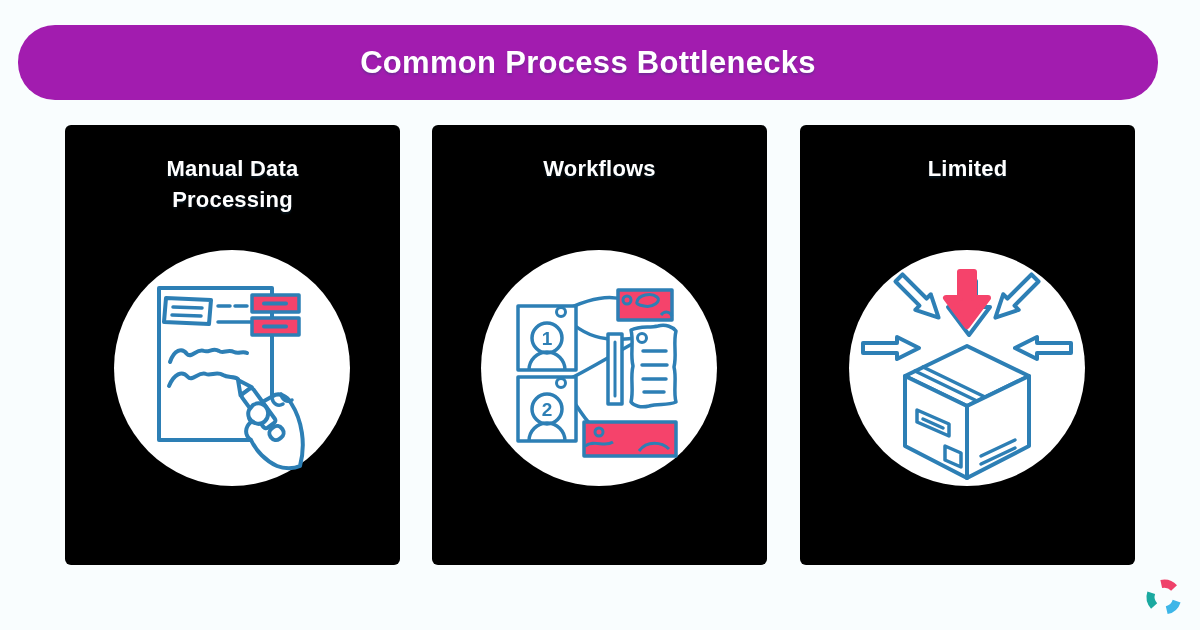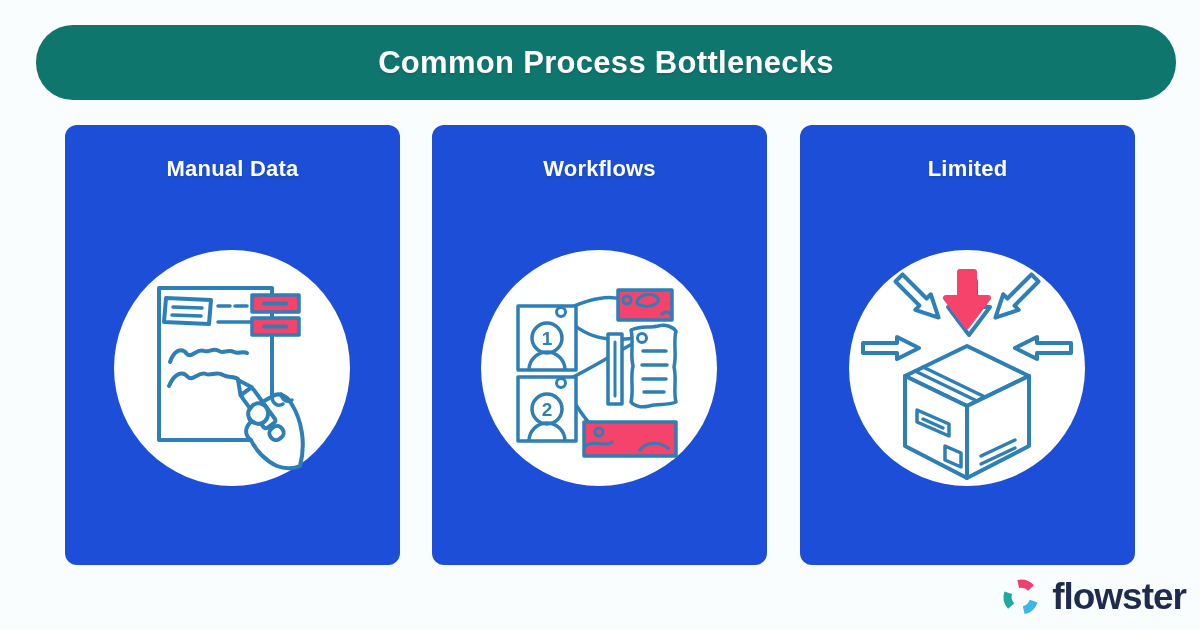--- a/index.html
+++ b/index.html
@@ -2,31 +2,31 @@
 <html><head>
 <meta charset="utf-8">
 <style>
   html,body{margin:0;padding:0;}
   body{
     width:1200px;height:630px;position:relative;overflow:hidden;
     background:#f9fdfe;
     font-family:"Liberation Sans",sans-serif;
   }
   .header-pill{
-    position:absolute;left:36px;top:25px;width:1140px;height:75px;
-    background:#0f766e;border-radius:37px;
+    position:absolute;left:18px;top:25px;width:1140px;height:75px;
+    background:#a21caf;border-radius:37px;
     display:flex;align-items:center;justify-content:center;
   }
   .header-pill h1{
     margin:0;color:#ffffff;font-size:31px;font-weight:bold;letter-spacing:.3px;
     text-shadow:0 2px 2px rgba(20,70,100,.30);
   }
   .card{
     position:absolute;top:125px;width:335px;height:440px;
-    background:#1d4ed8;border-radius:12px;
+    background:#000000;border-radius:6px;
   }
   .card.c1{left:65px}.card.c2{left:432px}.card.c3{left:800px}
   .card-title{
     padding-top:28px;text-align:center;color:#ffffff;
     font-size:22px;font-weight:bold;line-height:31px;letter-spacing:.2px;
     text-shadow:0 2px 2px rgba(20,70,100,.30);
   }
   .card-title span{display:block;}
   .icon-circle{
     position:absolute;left:49px;top:125px;width:236px;height:236px;
@@ -45,20 +45,21 @@
 </head>
 <body>
 
 <div class="header-pill">
   <h1>Common Process Bottlenecks</h1>
 </div>
 
 <div class="card c1">
   <div class="card-title">
     <span>Manual Data</span>
+    <span>Processing</span>
   </div>
   <div class="icon-circle">
     <svg width="236" height="236" viewBox="0 0 236 236">
 
       <g fill="#ffffff" stroke="#2d7fb5" stroke-width="4" stroke-linejoin="round">
         <rect x="45" y="38" width="113" height="152"></rect>
         <polygon points="52,48 97,50 95,74 50,72"></polygon>
       </g>
       <g fill="none" stroke="#2d7fb5" stroke-width="3.5" stroke-linecap="round">
         <line x1="59" y1="57" x2="88" y2="58"></line>
@@ -200,14 +201,13 @@
 </div>
 
 <div class="brand">
   <svg width="44" height="44" viewBox="0 0 48 48">
     <g transform="rotate(-12 24 24)">
       <path d="M24,5 A19,19 0 0 1 40.5,14.5 L33,19 A10,10 0 0 0 24,14 Z" fill="#ef416a"></path>
       <path d="M24,5 A19,19 0 0 1 40.5,14.5 L33,19 A10,10 0 0 0 24,14 Z" fill="#3db6e8" transform="rotate(120 24 24)"></path>
       <path d="M24,5 A19,19 0 0 1 40.5,14.5 L33,19 A10,10 0 0 0 24,14 Z" fill="#1ba9a0" transform="rotate(240 24 24)"></path>
     </g>
   </svg>
-  <span class="brand-word">flowster</span>
 </div>
 
 </body></html>

